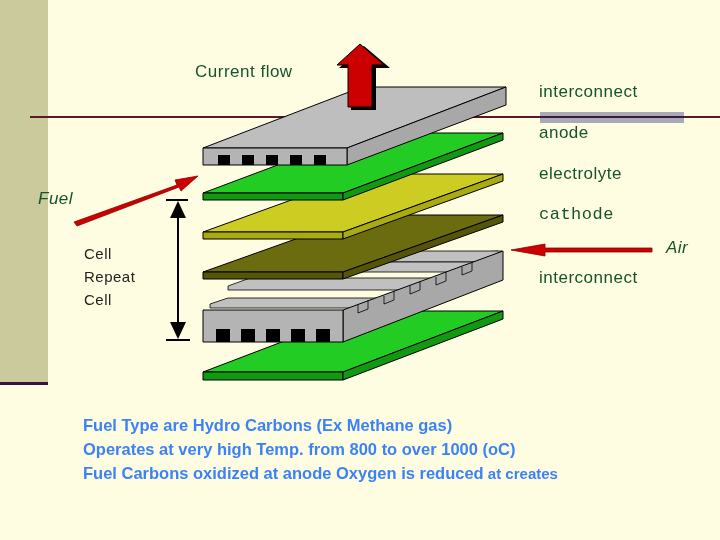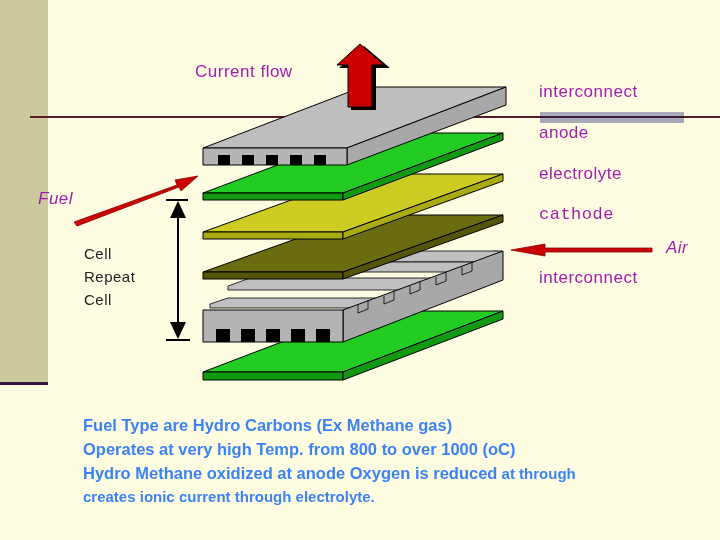--- a/index.html
+++ b/index.html
@@ -24,21 +24,21 @@
   .gray-bar {
     position: absolute; left: 540px; top: 112px; width: 144px; height: 11px;
     background: #A9A9B8;
   }
   .gray-bar-line {
     position: absolute; left: 540px; top: 116px; width: 144px; height: 2px;
     background: #3A1A3A;
   }
   svg.diagram { position: absolute; left: 0; top: 0; }
   .label {
-    position: absolute; font-size: 17px; color: #a21caf; letter-spacing: 0.5px;
+    position: absolute; font-size: 17px; color: #14532d; letter-spacing: 0.5px;
     white-space: nowrap;
   }
   .label.italic { font-style: italic; }
   .cru {
     position: absolute; left: 84px; top: 242px; font-size: 15px; color: #222;
     line-height: 23px; letter-spacing: 0.5px;
   }
   .notes {
     position: absolute; left: 83px; top: 413px; font-weight: bold; color: #3b82f6;
     font-size: 16.5px; line-height: 24px;
@@ -149,15 +149,14 @@
 
 <div class="cru">
   <div>Cell</div>
   <div>Repeat</div>
   <div>Cell</div>
 </div>
 
 <div class="notes">
   <div>Fuel Type are Hydro Carbons  (Ex Methane gas)</div>
   <div>Operates at very high Temp.  from 800 to over 1000 (oC)</div>
-  <div><span>Hydro Methane oxidized at anode Oxygen is reduced</span><span class="small"> at through</span></div>
-  <div class="line4">creates ionic current through electrolyte.</div>
+  <div><span>Fuel Carbons oxidized at anode Oxygen is reduced</span><span class="small"> at creates</span></div>
 </div>
 
 </body></html>

